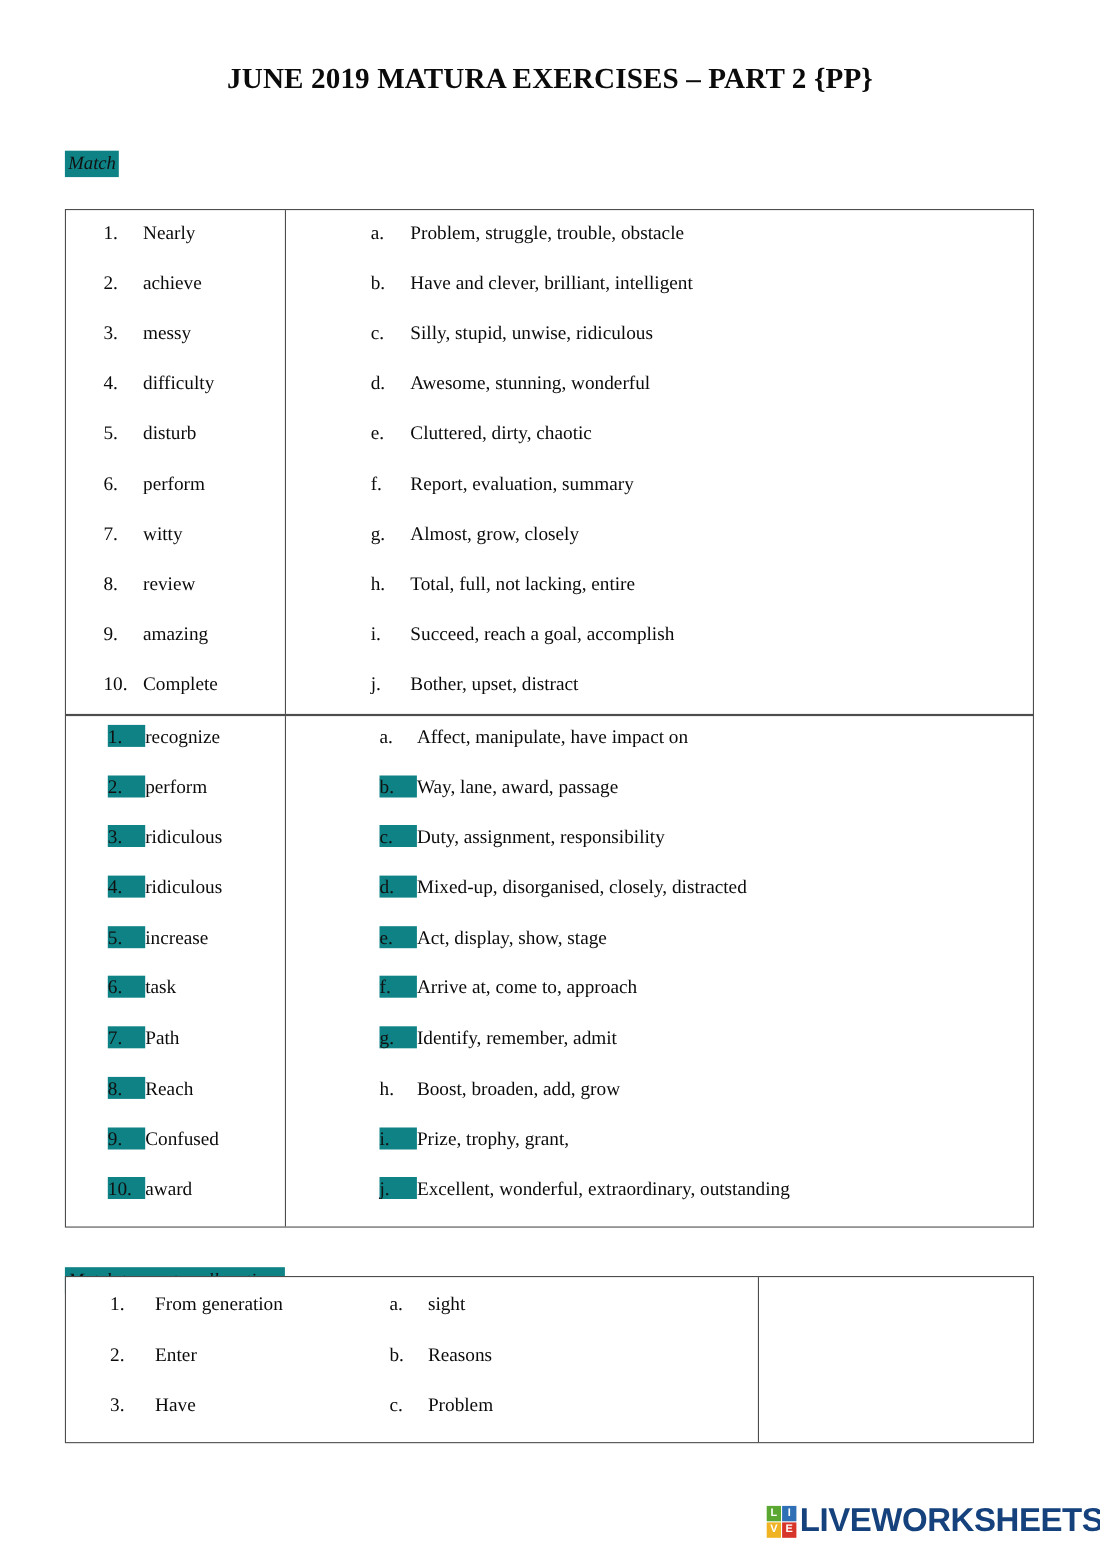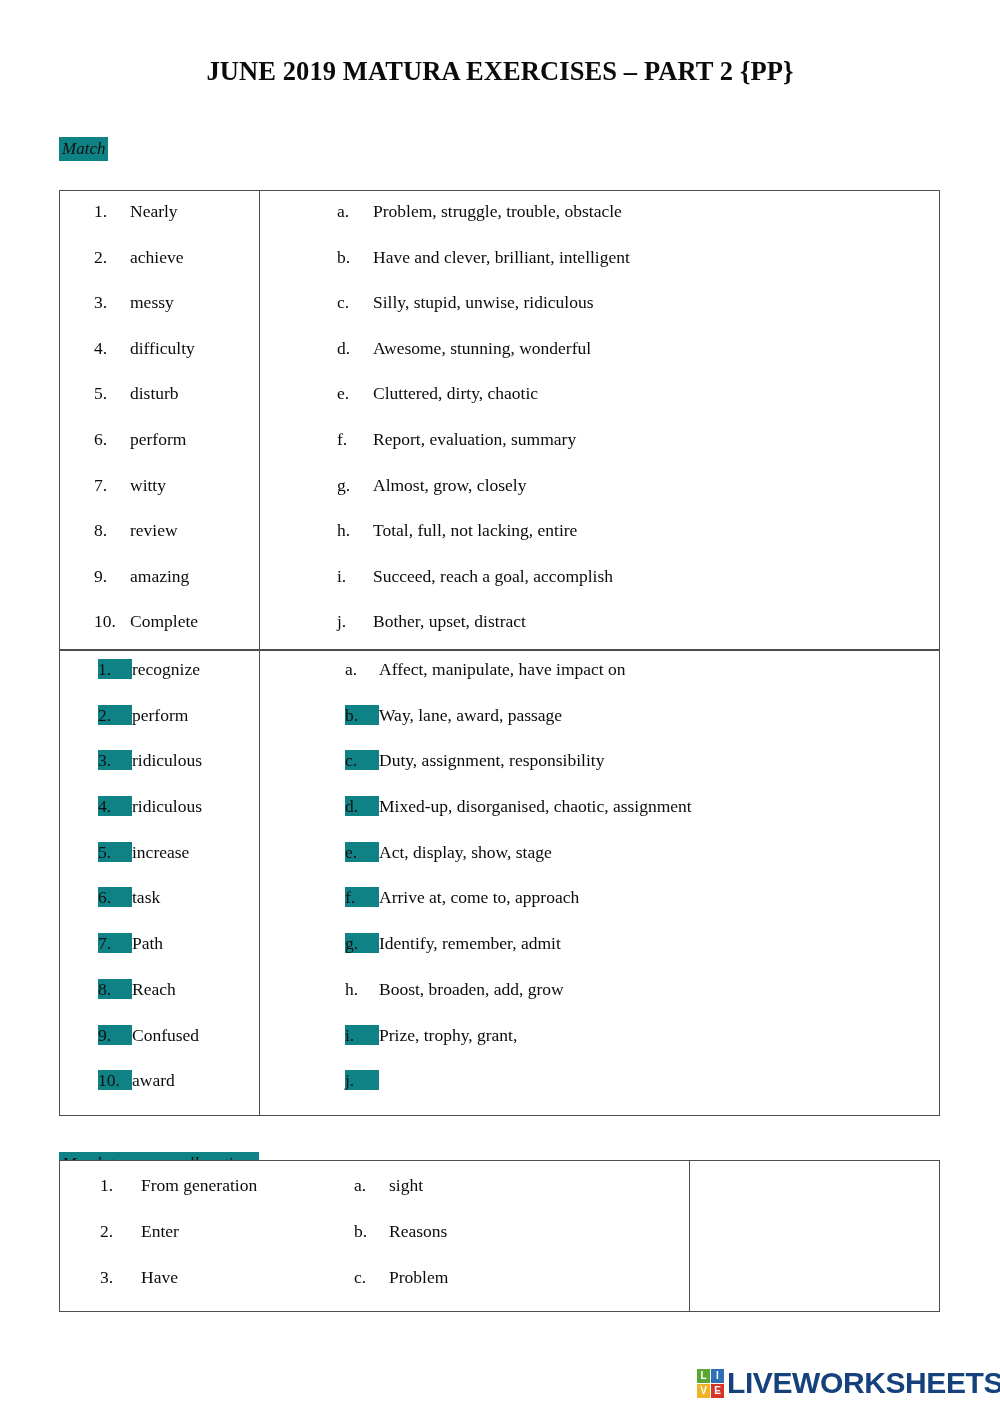--- a/index.html
+++ b/index.html
@@ -324,21 +324,21 @@
           <li class="mrow">
             <span class="marker hl">b.</span>
             <span class="rowtext">Way, lane, award, passage</span>
           </li>
           <li class="mrow">
             <span class="marker hl">c.</span>
             <span class="rowtext">Duty, assignment, responsibility</span>
           </li>
           <li class="mrow">
             <span class="marker hl">d.</span>
-            <span class="rowtext">Mixed-up, disorganised, chaotic, assignment</span>
+            <span class="rowtext">Mixed-up, disorganised, closely, distracted</span>
           </li>
           <li class="mrow">
             <span class="marker hl">e.</span>
             <span class="rowtext">Act, display, show, stage</span>
           </li>
           <li class="mrow">
             <span class="marker hl">f.</span>
             <span class="rowtext">Arrive at, come to, approach</span>
           </li>
           <li class="mrow">
@@ -348,20 +348,21 @@
           <li class="mrow">
             <span class="marker">h.</span>
             <span class="rowtext"> Boost, broaden, add, grow</span>
           </li>
           <li class="mrow">
             <span class="marker hl">i.</span>
             <span class="rowtext">Prize, trophy, grant,</span>
           </li>
           <li class="mrow">
             <span class="marker hl">j.</span>
+            <span class="rowtext">Excellent, wonderful, extraordinary, outstanding</span>
           </li>
         </ul>
     </div>
   </div>
 
   <div class="section-label" id="label-collocations">Match to create collocations</div>
 
   <div class="mtable" id="table-collocations">
     <div class="vdiv"></div>
     <div class="col col-left">

